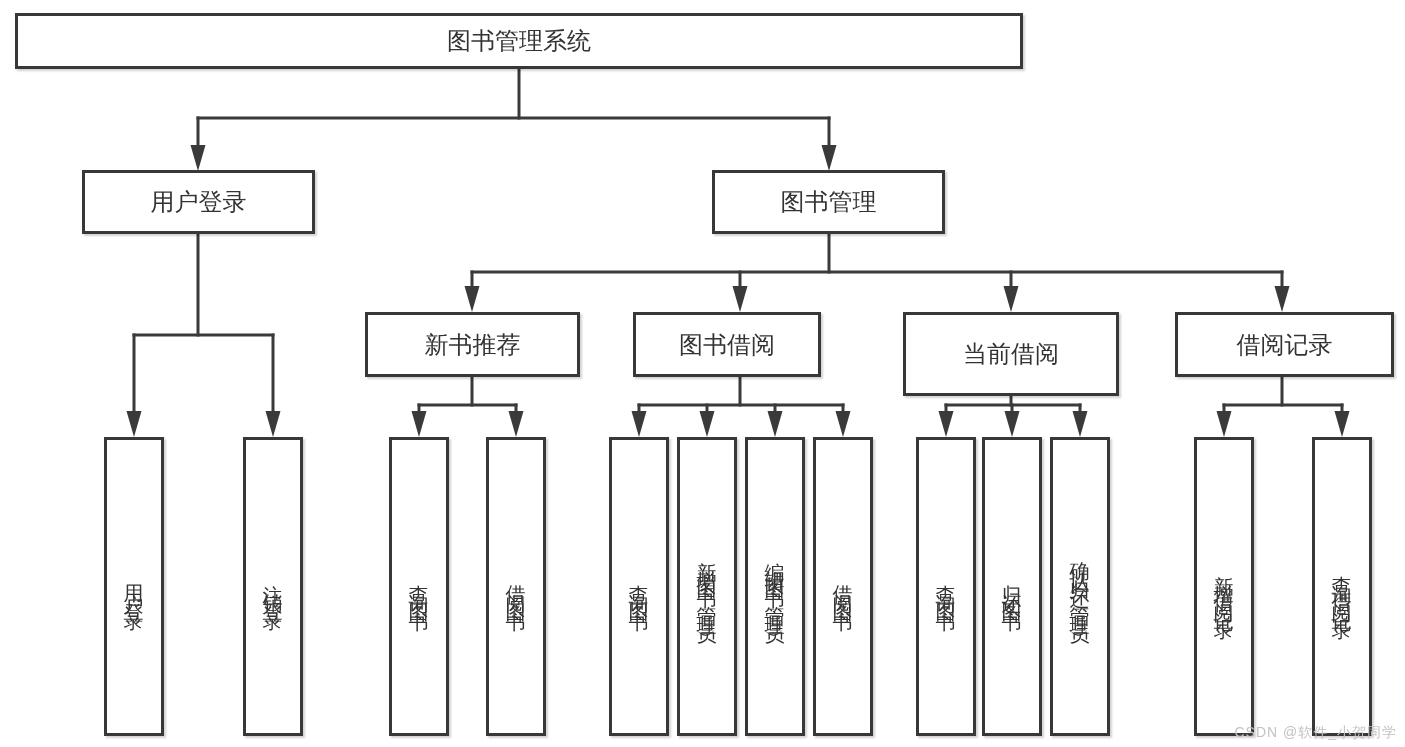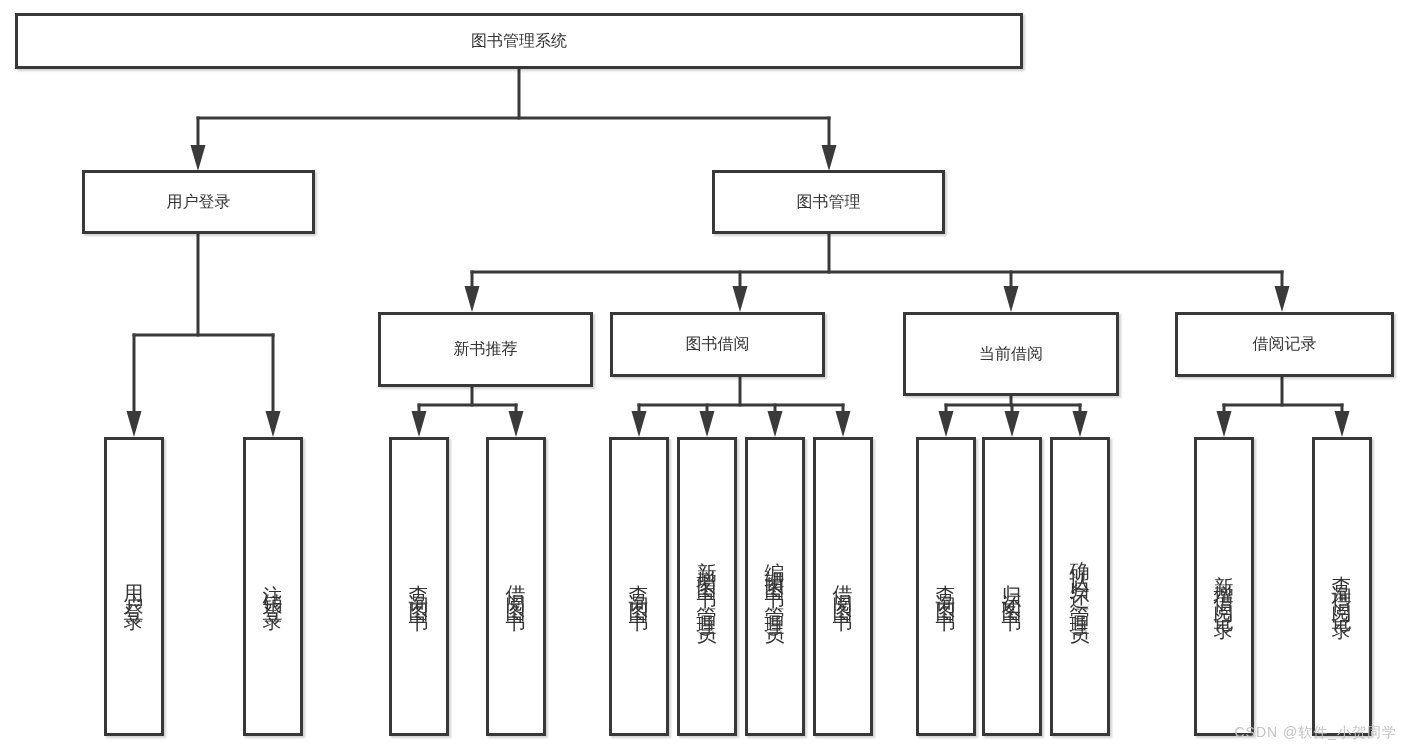--- a/index.html
+++ b/index.html
@@ -22,42 +22,42 @@
   .node, .leaf {
     position: absolute;
     box-sizing: border-box;
     background: #ffffff;
     border: 3px solid #383838;
     color: #333333;
     display: flex;
     align-items: center;
     justify-content: center;
     box-shadow: 2px 2px 2px rgba(0,0,0,0.18);
-    font-size: 16px;
+    font-size: 24px;
     white-space: nowrap;
   }
   .leaf {
     top: 437px;
     width: 60px;
     height: 299px;
     writing-mode: vertical-rl;
     text-orientation: mixed;
     letter-spacing: 9px;
     line-height: 1;
     white-space: normal;
     font-size: 20px;
   }
   
   .n-root { left: 15px;  top: 13px;  width: 1008px; height: 56px; }
   
   .n-b0   { left: 82px;  top: 170px; width: 233px; height: 64px; }
   .n-b1   { left: 712px; top: 170px; width: 233px; height: 64px; }
   
-  .n-g0   { left: 378px;  top: 312px; width: 215px; height: 75px; }
-  .n-g1   { left: 610px;  top: 312px; width: 215px; height: 65px; }
+  .n-g0   { left: 365px;  top: 312px; width: 215px; height: 65px; }
+  .n-g1   { left: 633px;  top: 312px; width: 188px; height: 65px; }
   .n-g2   { left: 903px;  top: 312px; width: 216px; height: 84px; }
   .n-g3   { left: 1175px; top: 312px; width: 219px; height: 65px; }
   
   .n-l0  { left: 104px; }
   .n-l1  { left: 243px; }
   .n-l2  { left: 389px; }
   .n-l3  { left: 486px; }
   .n-l4  { left: 609px; }
   .n-l5  { left: 677px; }
   .n-l6  { left: 745px; }

